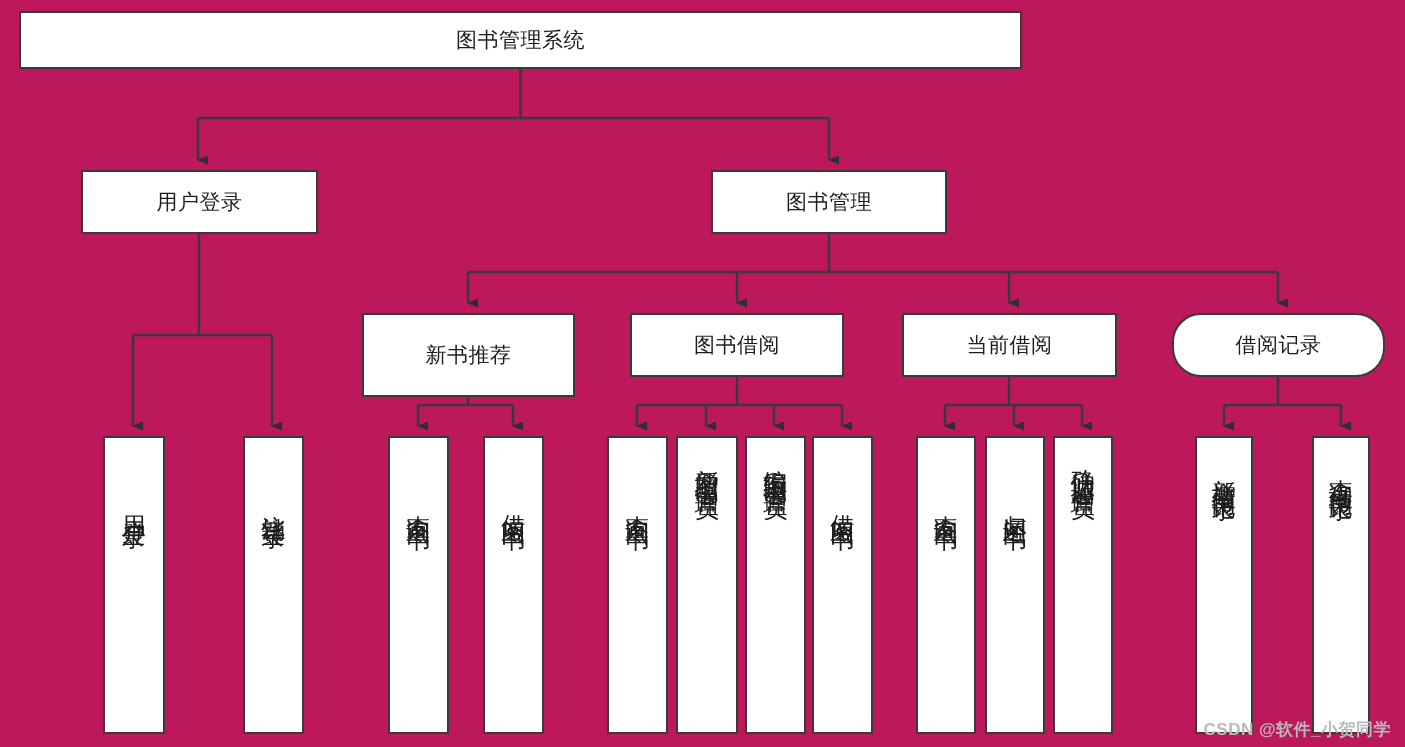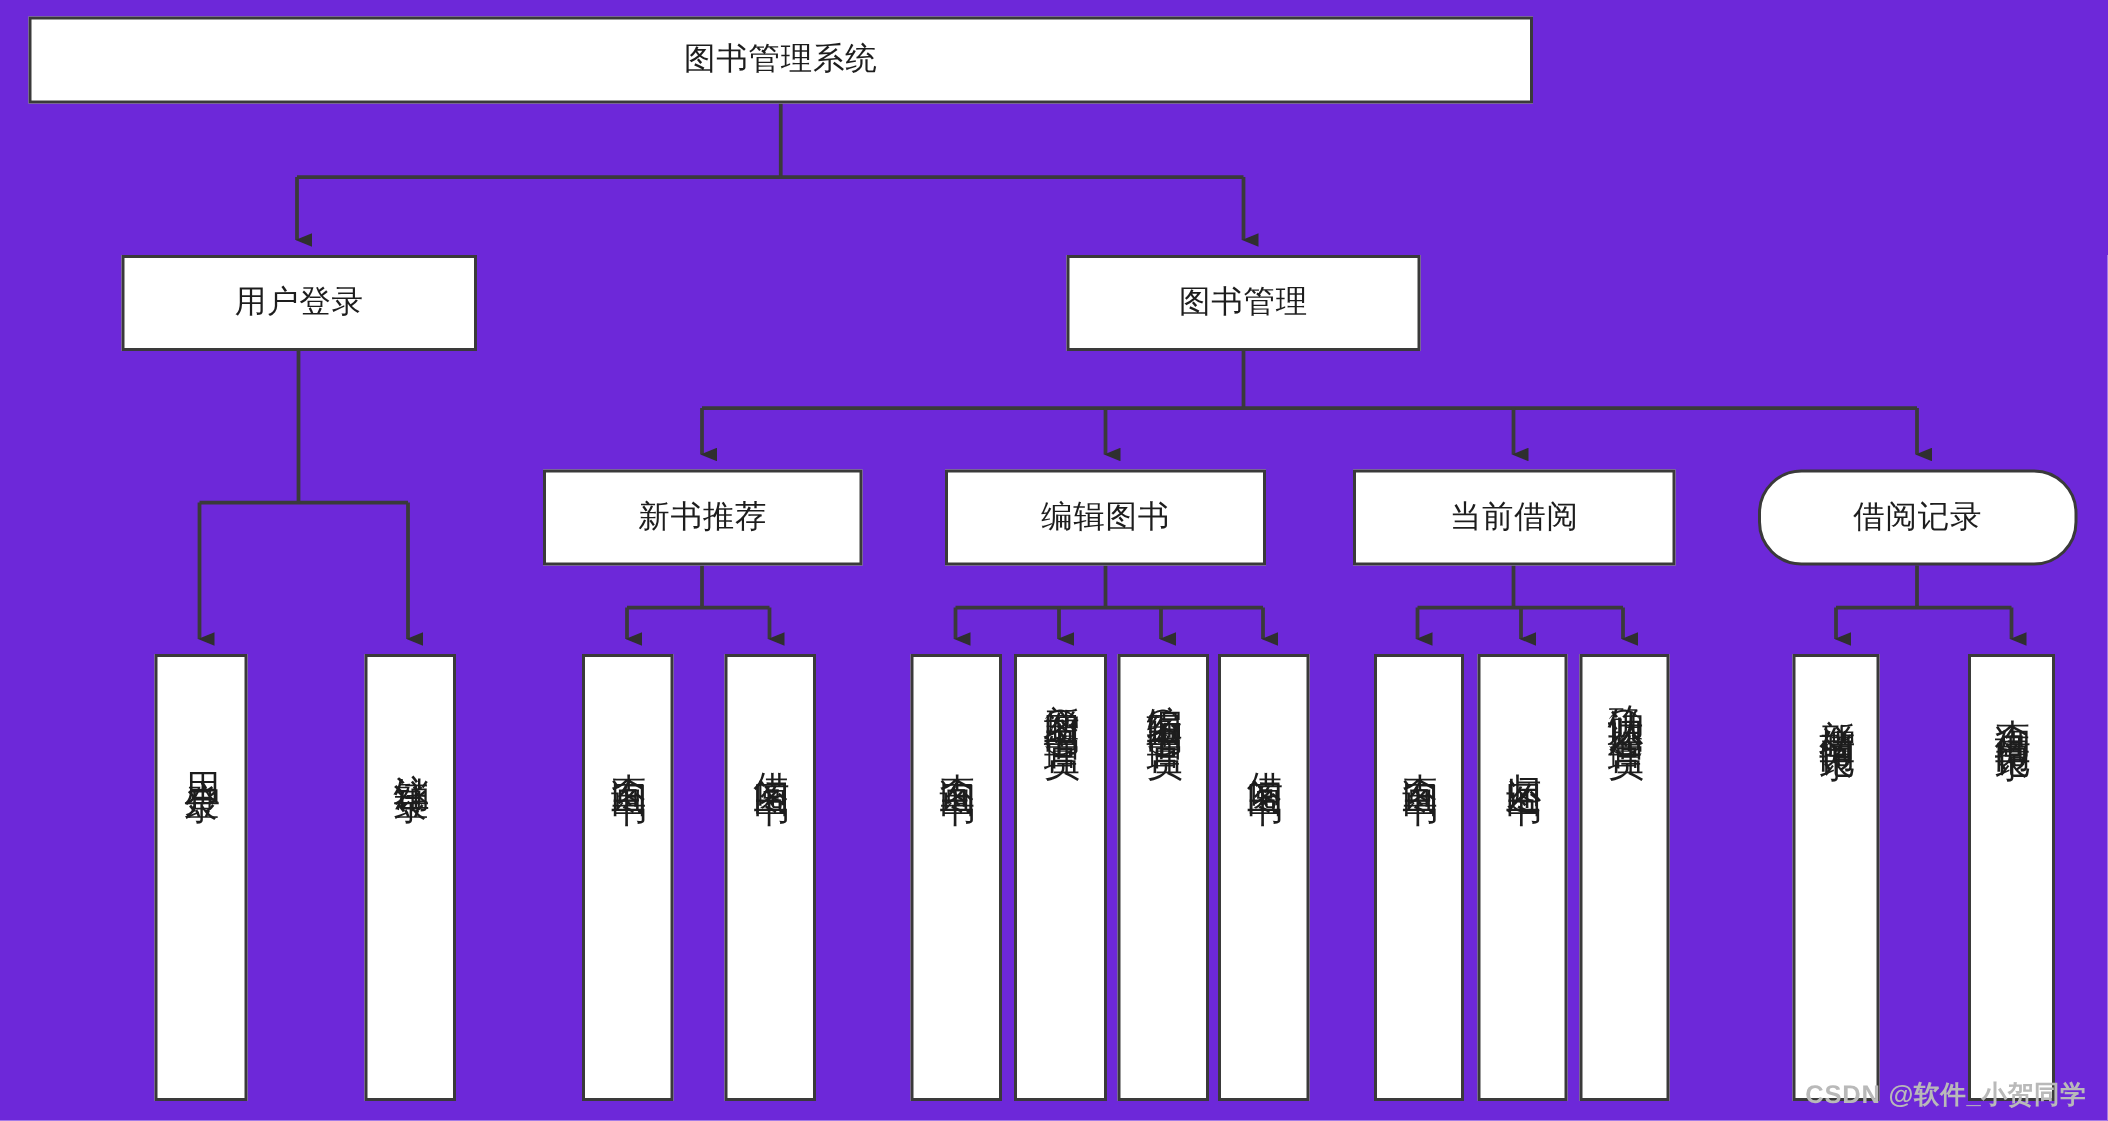--- a/index.html
+++ b/index.html
@@ -10,21 +10,21 @@
   body {
     width: 1405px;
     height: 747px;
     font-family: "Liberation Sans", "DejaVu Sans", sans-serif;
     overflow: hidden;
   }
   #diagram-root {
     position: relative;
     width: 1405px;
     height: 747px;
-    background: #6d28d9;
+    background: #be185d;
   }
   svg.diagram-canvas {
     position: absolute;
     left: 0;
     top: 0;
     width: 1405px;
     height: 747px;
   }
   .node-box {
     position: absolute;
@@ -130,26 +130,26 @@
   </div>
 
   <div class="node-box" style="left:81px; top:170px; width:237px; height:64px;">
     <span class="node-label">用户登录</span>
   </div>
 
   <div class="node-box" style="left:711px; top:170px; width:236px; height:64px;">
     <span class="node-label">图书管理</span>
   </div>
 
-  <div class="node-box" style="left:362px; top:313px; width:213px; height:64px;">
+  <div class="node-box" style="left:362px; top:313px; width:213px; height:84px;">
     <span class="node-label">新书推荐</span>
   </div>
 
   <div class="node-box" style="left:630px; top:313px; width:214px; height:64px;">
-    <span class="node-label">编辑图书</span>
+    <span class="node-label">图书借阅</span>
   </div>
 
   <div class="node-box" style="left:902px; top:313px; width:215px; height:64px;">
     <span class="node-label">当前借阅</span>
   </div>
 
   <div class="node-box" style="left:1172px; top:313px; width:213px; height:64px;border-radius:29px;">
     <span class="node-label">借阅记录</span>
   </div>
 

